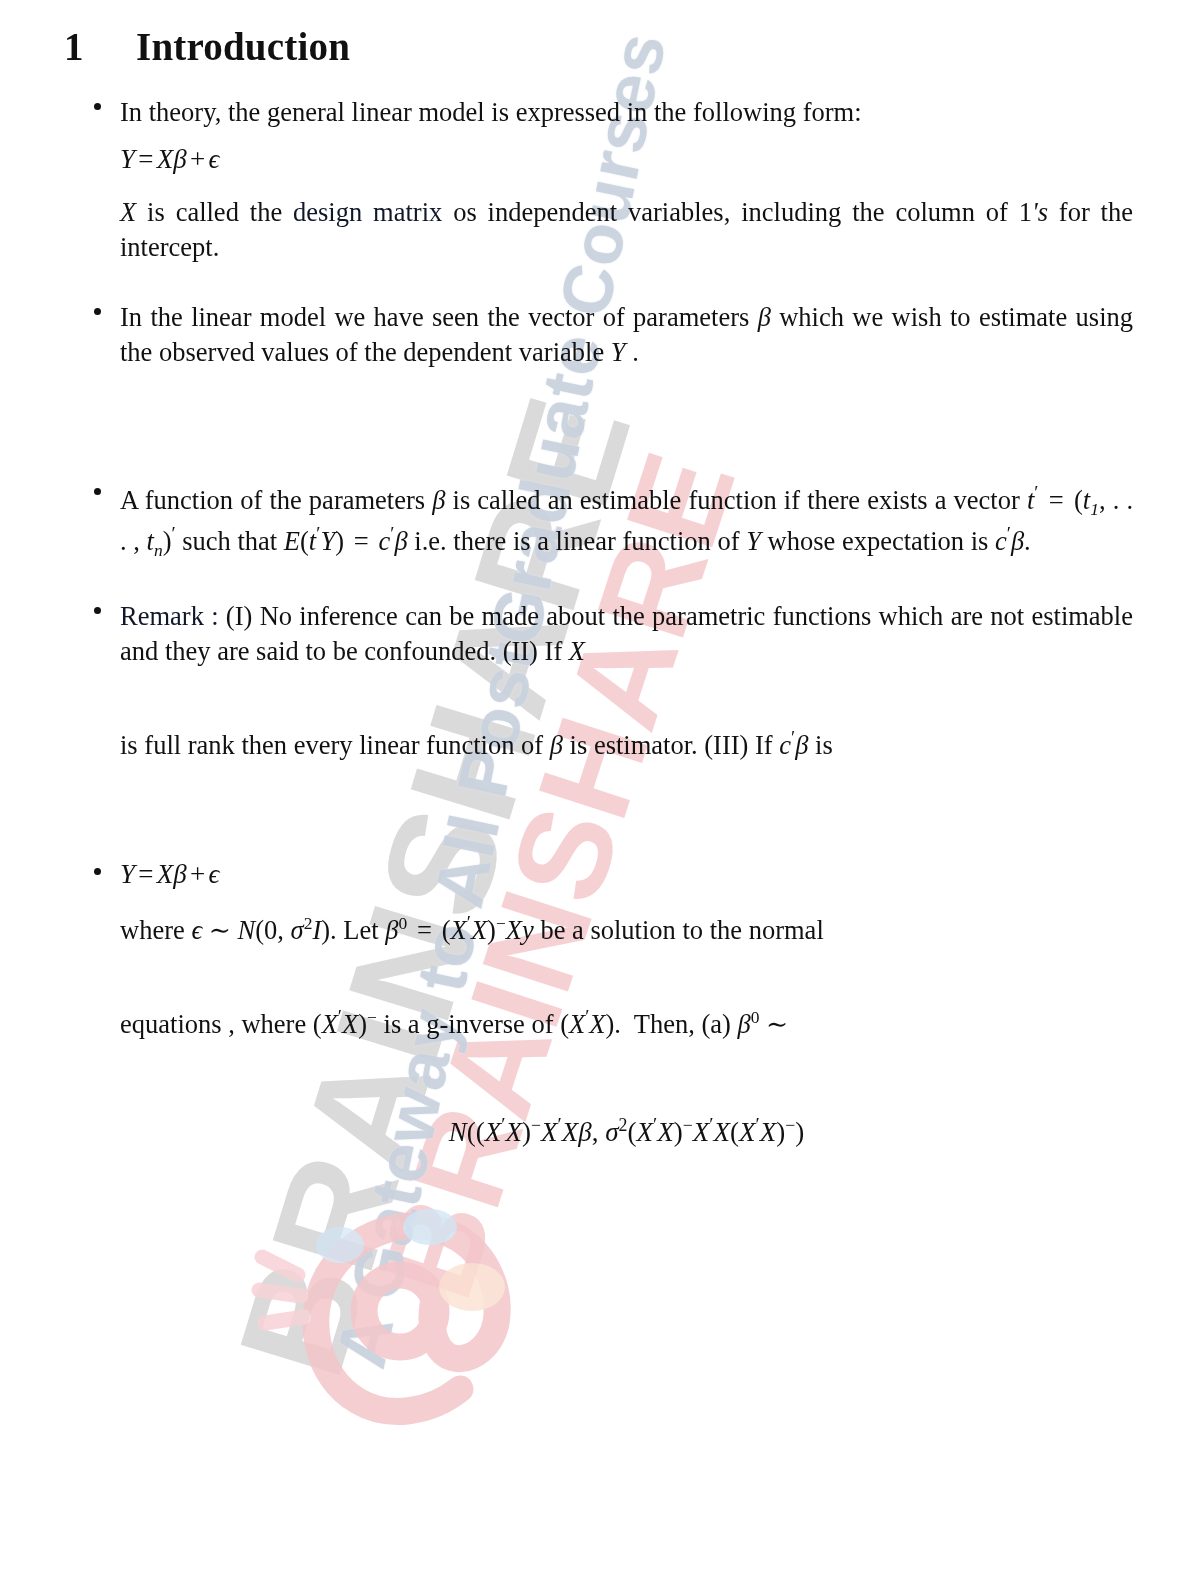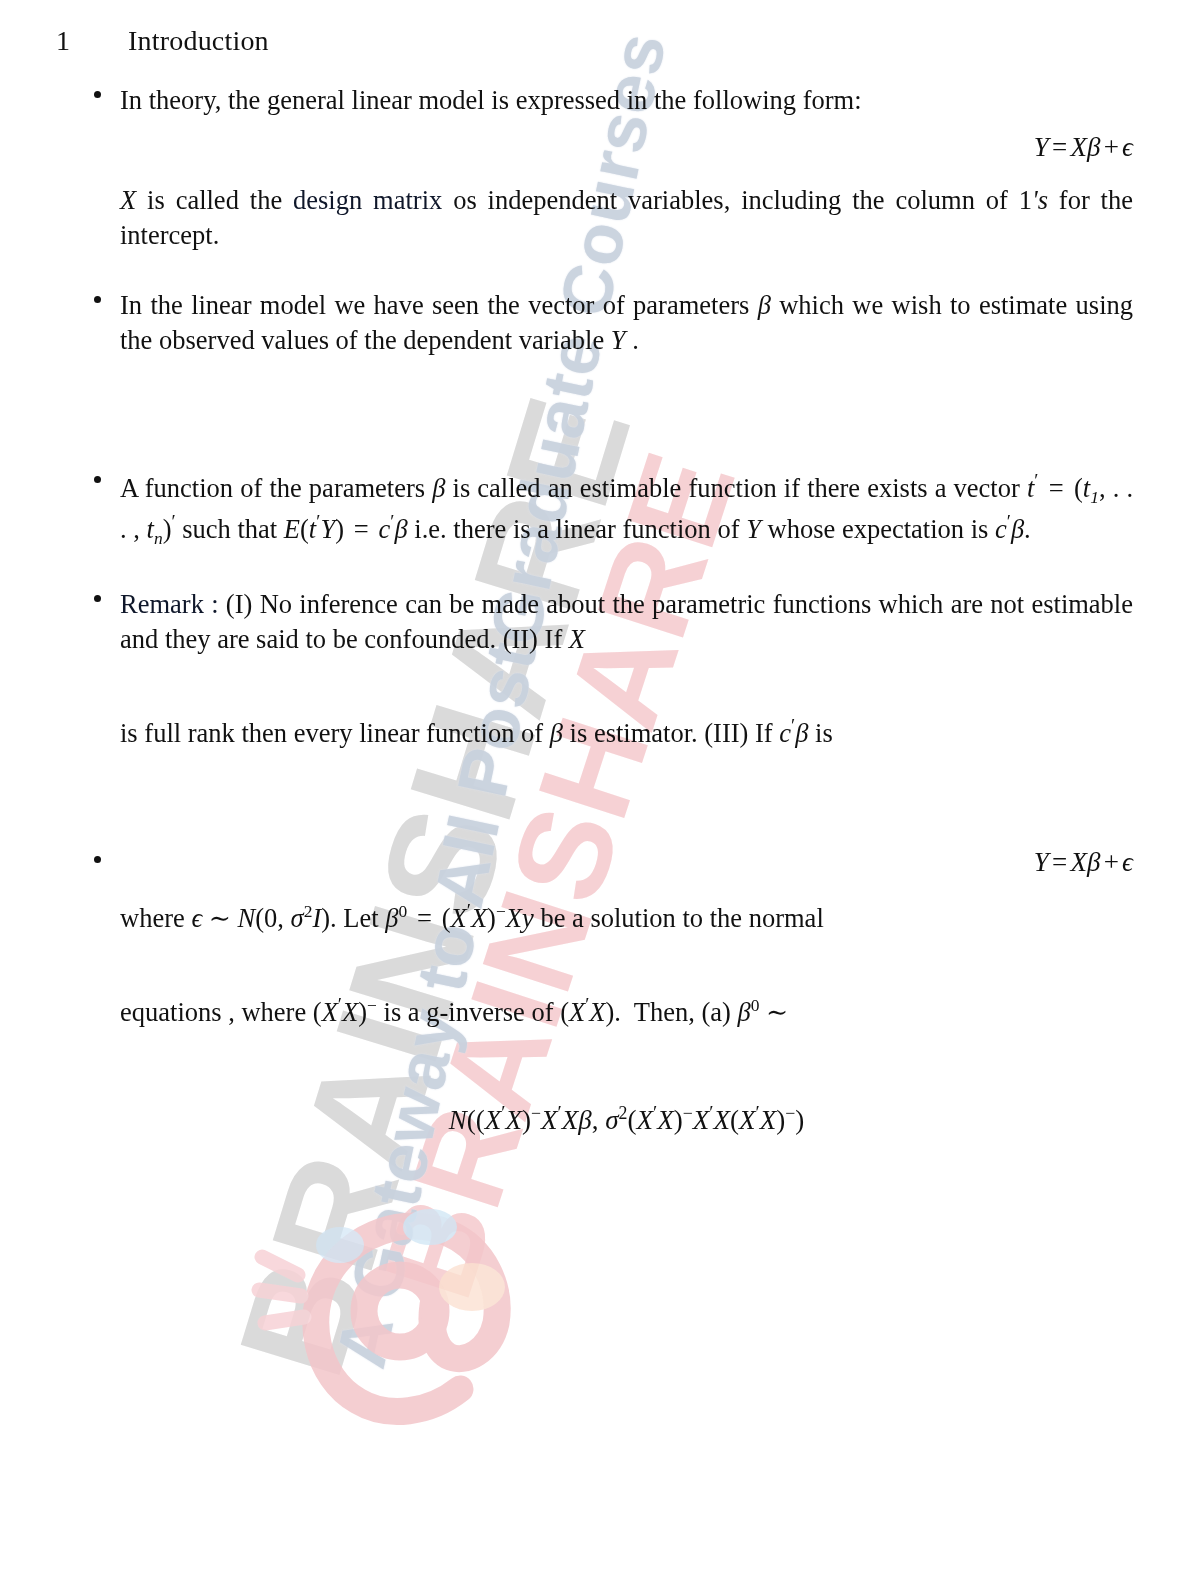--- a/index.html
+++ b/index.html
@@ -75,23 +75,23 @@
 
   
   #page {
     position: relative;
     z-index: 2;
     padding: 18px 54px 0 56px;
     box-sizing: border-box;
   }
 
   h1.section-heading {
-    font-size: 28px;
-    font-weight: 400;
-    margin: 8px 0 26px 0;
+    font-size: 39px;
+    font-weight: 700;
+    margin: 8px 0 26px 8px;
     letter-spacing: .2px;
     line-height: 1.1;
   }
   h1.section-heading .num { display:inline-block; width: 72px; }
 
   ul.bullets {
     list-style: none;
     margin: 16px;
     padding: 0;
   }
@@ -116,21 +116,21 @@
     line-height: 1.33;
     text-align: justify;
     text-justify: inter-word;
   }
   p.para.tight { margin-bottom: 6px; }
   p.loose { margin-bottom: 34px; }
 
   p.eq {
     margin: 14px 0 20px 0;
     font-size: 27px;
-    text-align: right;
+    text-align: left;
   }
   p.eq.left {
     text-align: center;
     padding-left: 0;
   }
 
   .blue { color: #0f172a; }
 
   
   i.v { font-family: "Liberation Serif","DejaVu Serif",serif; font-style: italic; }

